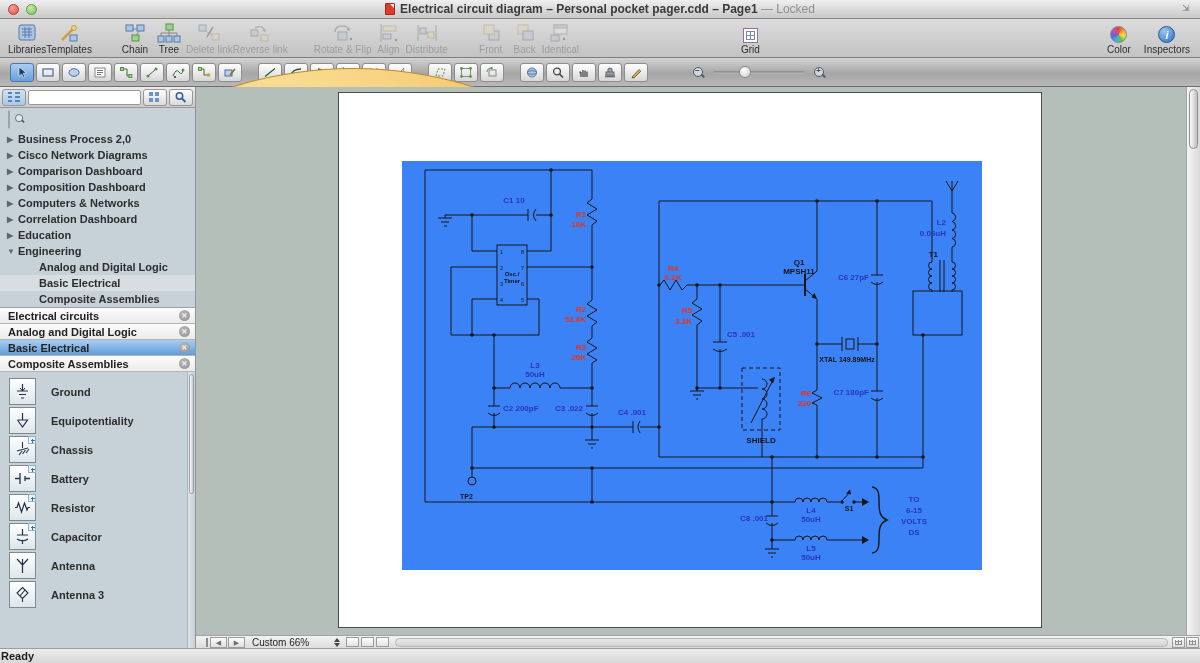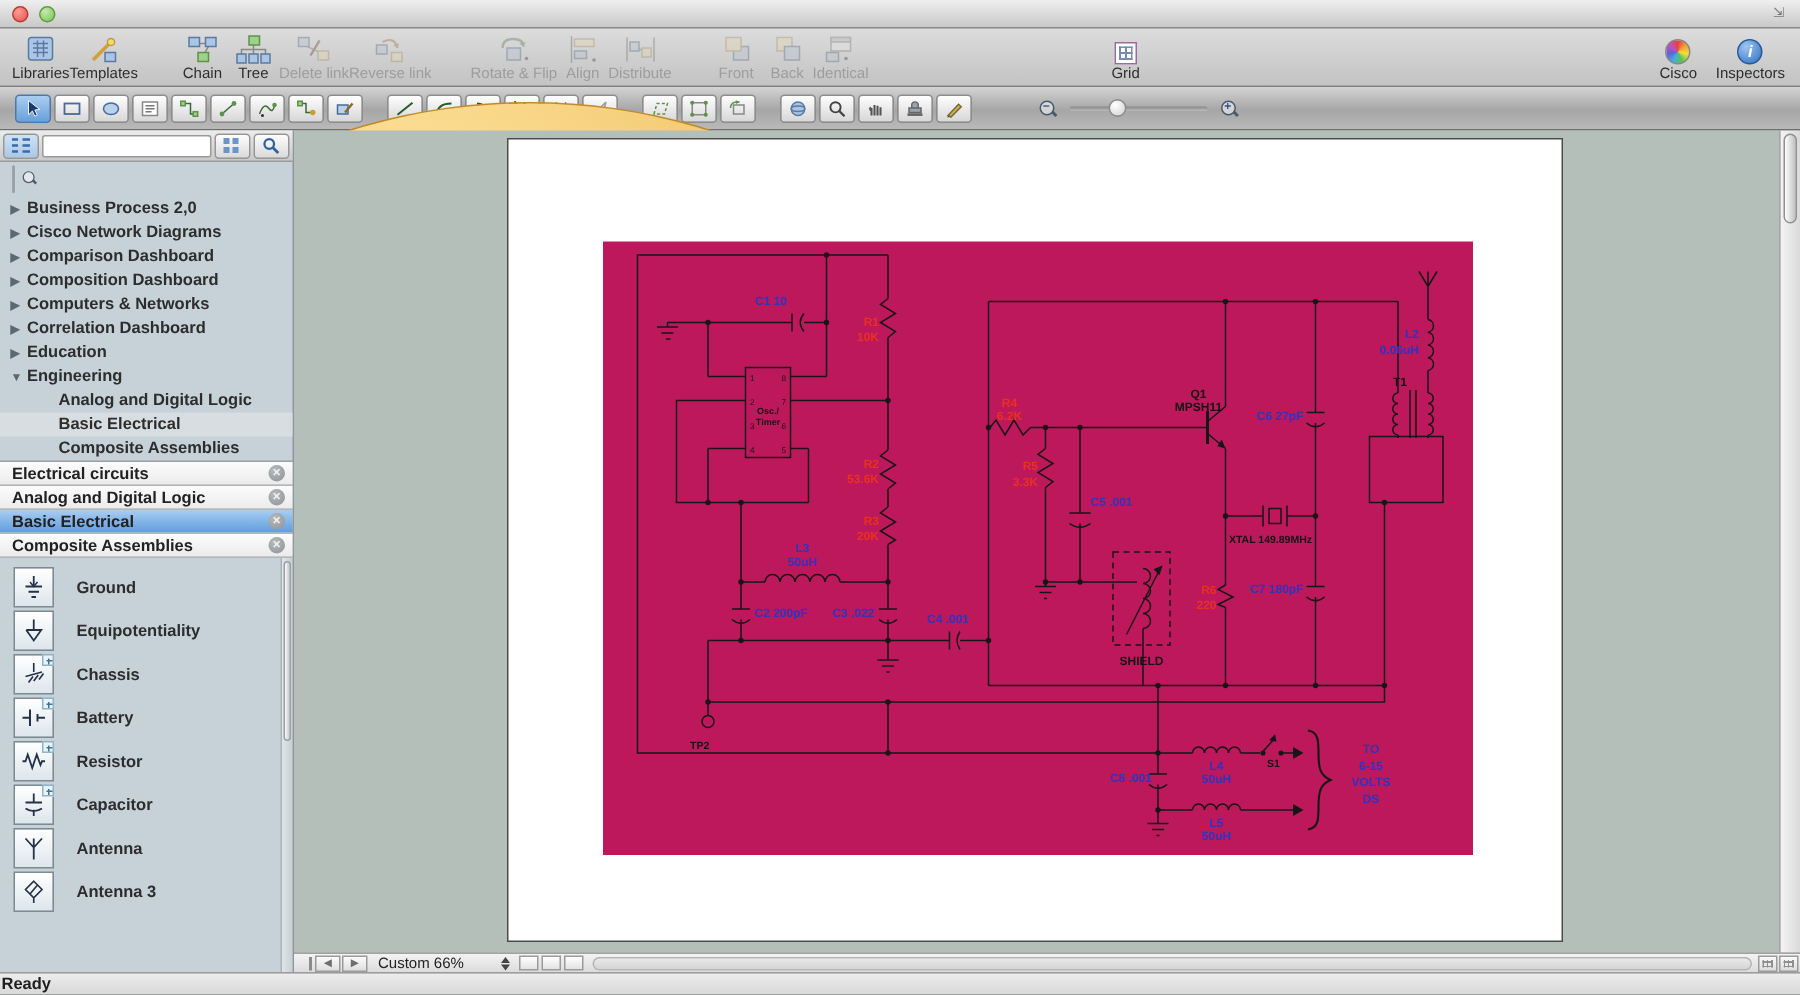--- a/index.html
+++ b/index.html
@@ -61,21 +61,21 @@
   .shrow{height:29px;display:flex;align-items:center;padding-left:9px;gap:15px;font-size:11px;font-weight:bold;color:#2d2d2d;}
   .tile{width:27px;height:27px;background:linear-gradient(#ffffff,#dde6eb);border:1px solid #7c8a92;position:relative;display:flex;align-items:center;justify-content:center;flex:none;}
   .badge{position:absolute;top:-1px;right:-1px;width:8px;height:8px;background:#e8f4fb;border:1px solid #8fb4c8;}
   .badge::before{content:"";position:absolute;left:1.5px;top:3px;width:4px;height:1px;background:#46718a;}
   .badge::after{content:"";position:absolute;left:3px;top:1.5px;width:1px;height:4px;background:#46718a;}
   .sidescroll{position:absolute;right:0;top:0;bottom:0;width:8px;background:linear-gradient(to right,#dfe5e8,#c8d0d5);border-left:1px solid #aab4b9;}
   .sidethumb{position:absolute;left:1px;right:1px;top:2px;height:120px;border-radius:4px;background:linear-gradient(to right,#fafafa,#c2c8cc);border:1px solid #98a2a8;}
   
   .canvas{flex:1;position:relative;background:#b4bfba;overflow:hidden;}
   .page{position:absolute;left:142px;top:5px;width:704px;height:536px;background:#ffffff;border:1px solid #4c4c4c;}
-  .yellow{position:absolute;left:63px;top:68px;width:580px;height:409px;background:#be185d;}
+  .yellow{position:absolute;left:63px;top:68px;width:580px;height:409px;background:#3b82f6;}
   .yellow svg{position:absolute;left:0;top:0;}
   .vscroll{position:absolute;right:0;top:0;bottom:13px;width:14px;background:linear-gradient(to right,#f4f4f4,#dadada);border-left:1px solid #a6a6a6;}
   .vthumb{position:absolute;left:2px;right:2px;top:2px;height:60px;border-radius:5px;background:linear-gradient(to right,#fdfdfd,#bfbfbf);border:1px solid #909090;}
   .hscroll{position:absolute;left:0;right:0;bottom:0;height:13px;background:linear-gradient(#f3f3f3,#dcdcdc);border-top:1px solid #a2a2a2;display:flex;align-items:center;font-size:10px;}
   .split{width:10px;height:9px;border-right:2px double #8b8b8b;margin:0 2px;}
   .navbtn{width:17px;height:11px;background:linear-gradient(#fcfcfc,#dedede);border:1px solid #9b9b9b;font-size:7px;color:#6f6f6f;text-align:center;line-height:10px;margin-right:1px;}
   .zoombox{display:flex;align-items:center;margin-left:6px;margin-right:6px;}
   .zoombox .zl{font-size:10px;font-weight:normal;color:#222;width:80px;}
   .stepper{display:flex;flex-direction:column;gap:1px;margin-left:2px;}
   .stepper i{width:0;height:0;border-left:3px solid transparent;border-right:3px solid transparent;display:block;}
@@ -112,20 +112,24 @@
 <body>
 
 <div class="window">
 
   <div class="titlebar">
     <div class="lights">
       <span class="light red"></span>
       <span class="light yellow"></span>
       <span class="light green"></span>
     </div>
+    <div class="titletext">
+      <span class="doc-ico"></span><span>Electrical circuit diagram – Personal pocket pager.cdd – Page1</span>
+      <span class="locked">— Locked</span>
+    </div>
     <div class="fullscreen">⇲</div>
   </div>
 
   <div class="toolbar">
     <div class="titem">
       <span class="ico">
         <svg width="22" height="20">
             <rect x="3" y="2" width="16" height="15" rx="2" class="cube"></rect>
             <path d="M6,6 H16 M6,9 H16 M6,12 H16 M9,4 V15 M13,4 V15" stroke="#5b7aa2" fill="none"></path>
           </svg>
@@ -256,21 +260,21 @@
       <span class="ico">
           <span class="gridico"></span>
         </span>
         <span>Grid</span>
     </div>
     <div class="flexsp"></div>
     <div class="titem">
       <span class="ico">
           <span class="colorwheel"></span>
         </span>
-        <span>Cisco</span>
+        <span>Color</span>
     </div>
     <div class="sp8"></div>
     <div class="titem">
       <span class="ico">
           <span class="infocirc">i</span>
         </span>
         <span>Inspectors</span>
     </div>
   </div>
 

